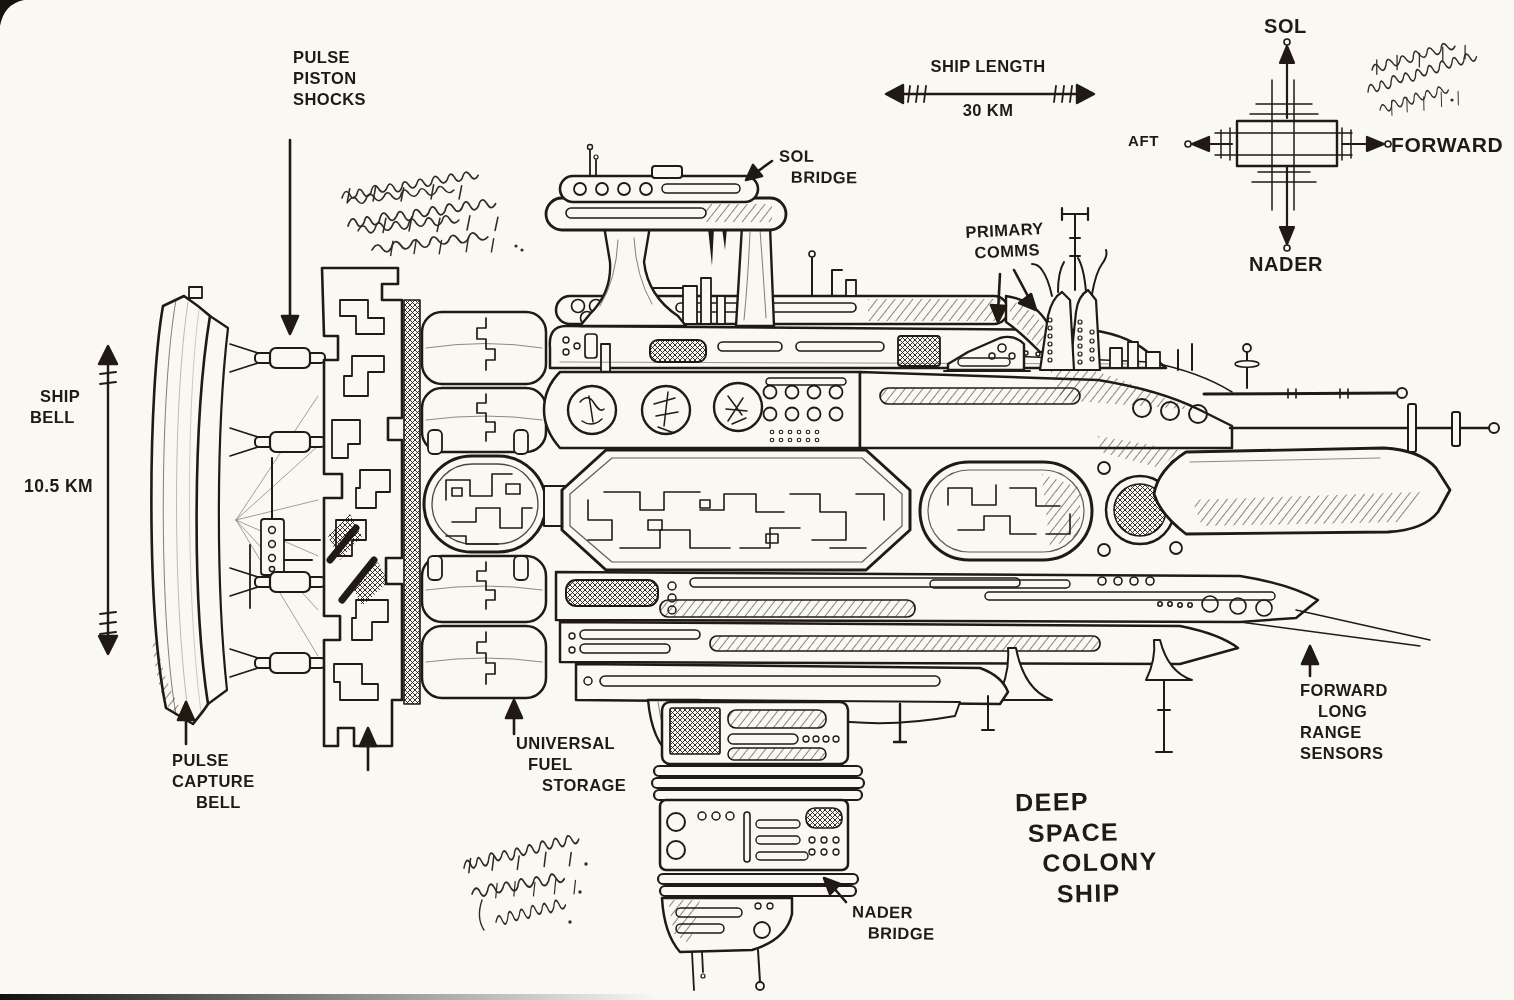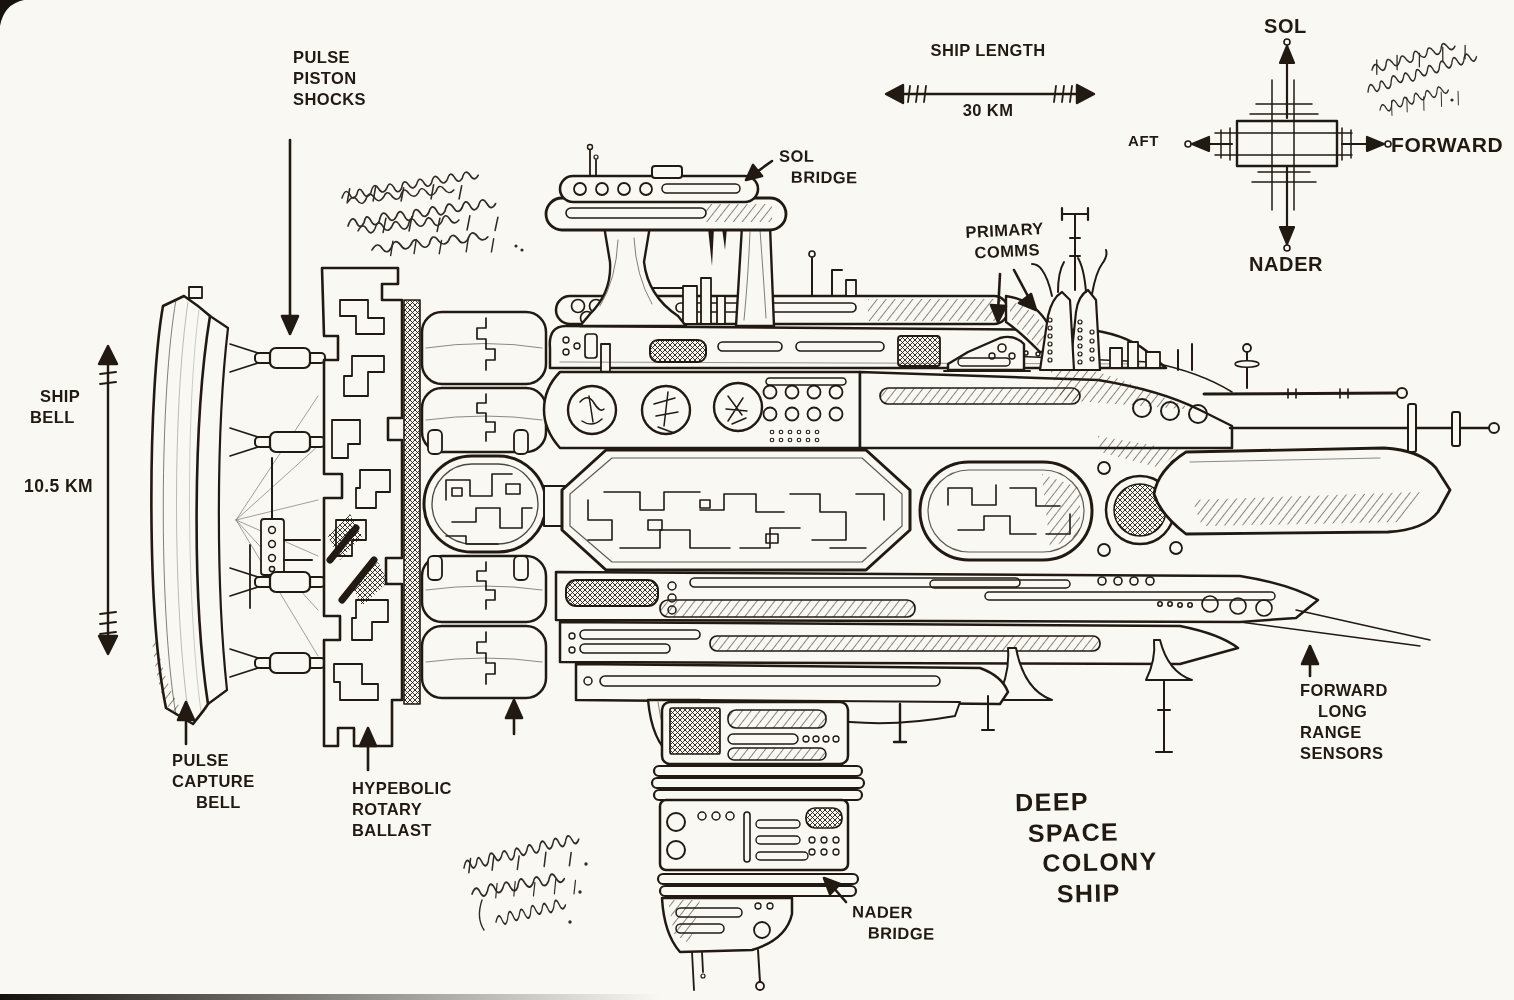--- a/index.html
+++ b/index.html
@@ -573,21 +573,21 @@
     <div>PISTON</div>
     <div>SHOCKS</div>
   </div>
 
   <div class="lbl" style="left:40px;top:386px;">
     <div>SHIP</div>
     <div style="margin-left:-10px">BELL</div>
   </div>
   <div class="lbl" style="left:24px;top:466px;font-size:17.5px;margin-top:9px;">10.5 KM</div>
 
-  <div class="lbl ctr" style="left:890px;top:40px;width:196px;">SHIP LENGTH</div>
+  <div class="lbl ctr" style="left:890px;top:56px;width:196px;">SHIP LENGTH</div>
   <div class="lbl ctr" style="left:890px;top:100px;width:196px;">30 KM</div>
 
   <div class="lbl" style="left:779px;top:146px;transform:rotate(.5deg);">
     <div>SOL</div>
     <div style="margin-left:12px">BRIDGE</div>
   </div>
 
   <div class="lbl" style="left:966px;top:220px;transform:rotate(-3deg);">
     <div>PRIMARY</div>
     <div style="margin-left:8px">COMMS</div>
@@ -597,26 +597,26 @@
   <div class="lbl big" style="left:1249px;top:252px;">NADER</div>
   <div class="lbl big" style="left:1128px;top:131px;font-size:15px;">AFT</div>
   <div class="lbl big" style="left:1391px;top:132px;font-size:21px;">FORWARD</div>
 
   <div class="lbl" style="left:172px;top:750px;">
     <div>PULSE</div>
     <div>CAPTURE</div>
     <div style="margin-left:24px">BELL</div>
   </div>
 
-  <div class="lbl" style="left:352px;top:778px;">
-    <div>HYPEBOLIC</div>
-    <div>ROTARY</div>
-    <div>BALLAST</div>
-  </div>
-
+
+  <div class="lbl" style="left:516px;top:733px;">
+    <div>UNIVERSAL</div>
+    <div style="margin-left:12px">FUEL</div>
+    <div style="margin-left:26px">STORAGE</div>
+  </div>
 
   <div class="lbl" style="left:852px;top:902px;transform:rotate(1deg);">
     <div>NADER</div>
     <div style="margin-left:16px">BRIDGE</div>
   </div>
 
   <div class="lbl" style="left:1300px;top:680px;">
     <div>FORWARD</div>
     <div style="margin-left:18px">LONG</div>
     <div>RANGE</div>

